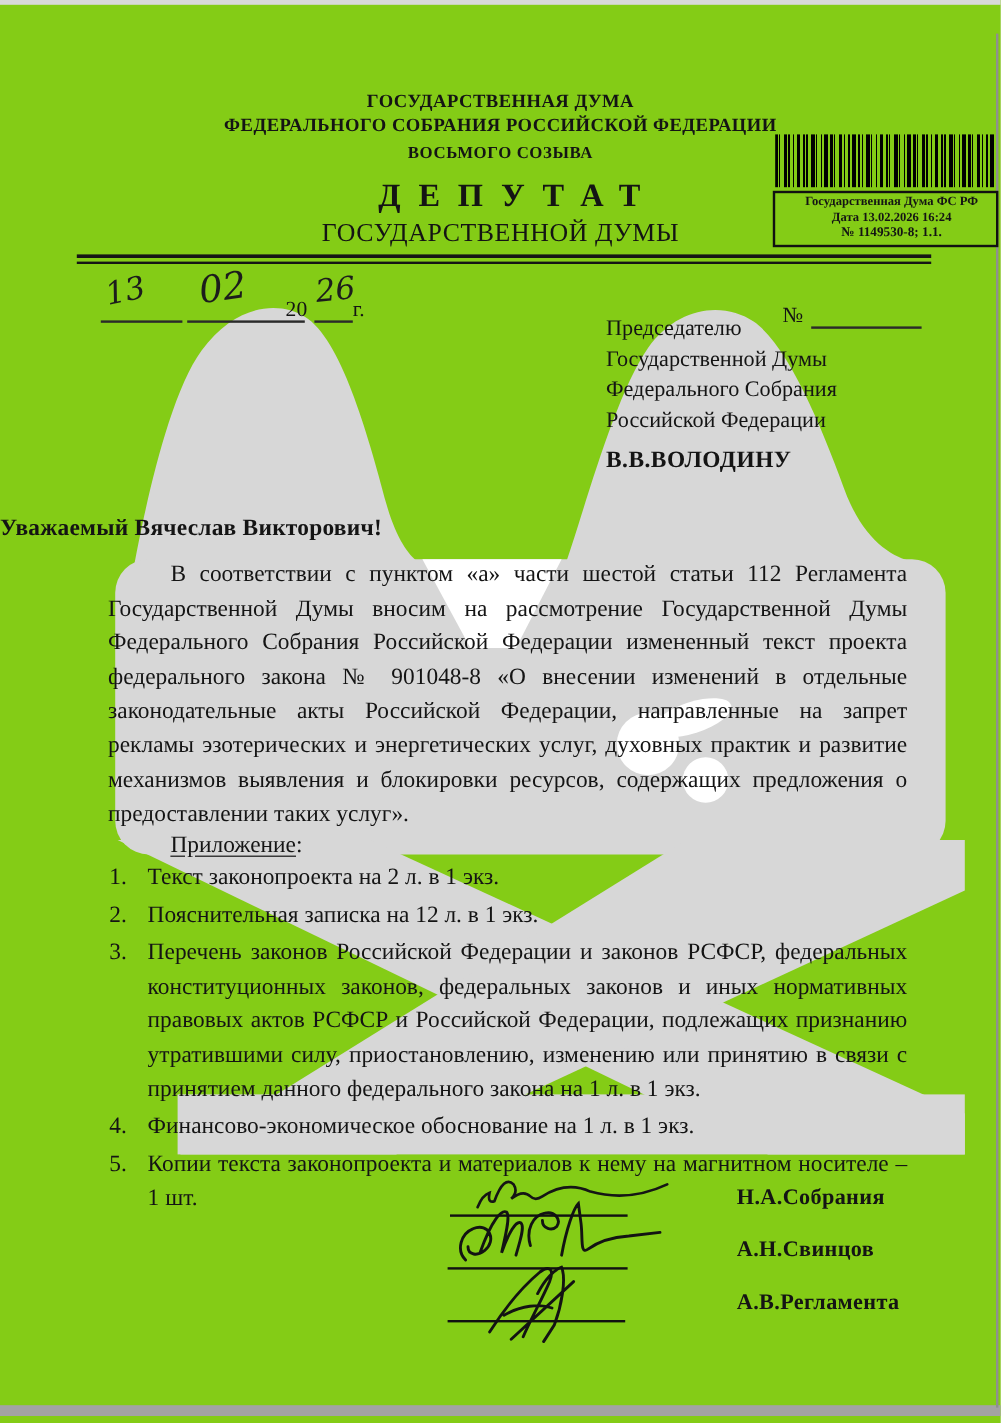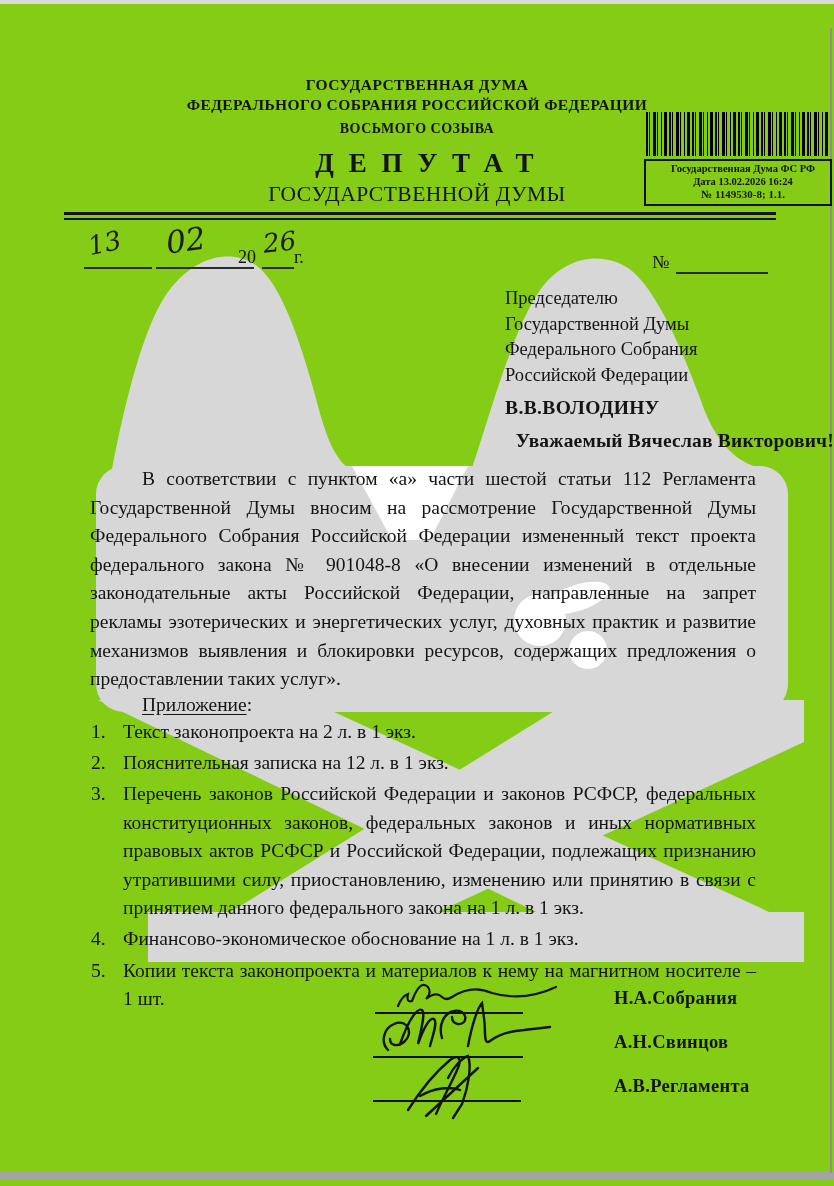--- a/index.html
+++ b/index.html
@@ -36,24 +36,24 @@
   .uline{position:absolute;border-bottom:2px solid #2a2a2a;height:1px;}
   .hw{position:absolute;font-family:"DejaVu Serif",serif;font-style:italic;color:#1c1c1c;}
   .hw-day{left:88px;top:228px;font-size:26px;transform:rotate(-12deg);}
   .hw-month{left:166px;top:222px;font-size:31px;transform:rotate(-8deg);}
   .hw-year{left:263px;top:227px;font-size:26px;transform:rotate(-6deg);}
   .dl-print{position:absolute;font-size:18px;}
   .p20{left:238px;top:247px;}
   .pg{left:294px;top:247px;}
   .pnum{left:652px;top:252px;}
   
-  .addr{position:absolute;left:505px;top:286px;width:270px;font-size:18.5px;line-height:25.5px;font-family:Liberation Serif, serif;}
+  .addr{position:absolute;left:505px;top:262px;width:270px;font-size:18.5px;line-height:25.5px;font-family:Liberation Serif, serif;}
   .addr .name{margin-top:7px;font-size:19.5px;font-weight:700;letter-spacing:.4px;}
   
-  .salut{position:absolute;left:0;top:430px;width:834px;text-align:right;
+  .salut{position:absolute;left:0;top:430px;width:834px;text-align:left;
          font-size:19.5px;font-weight:700;letter-spacing:.2px;}
   .flow{position:absolute;left:90px;top:465px;width:666px;font-size:19.5px;}
   .flow p.bodytext{margin:0;text-align:justify;text-indent:52px;line-height:28.6px;}
   .attach-label{margin:-3px 0 0 52px;line-height:27px;}
   .attach-label .lbl{text-decoration:underline;text-underline-offset:3px;}
   ol.attach{counter-reset:li;margin:0;padding:0;list-style:none;}
   ol.attach li{counter-increment:li;position:relative;padding-left:33px;line-height:28.6px;
                margin-bottom:2.5px;text-align:justify;}
   ol.attach li::before{content:counter(li) ".";position:absolute;left:1px;}
   

